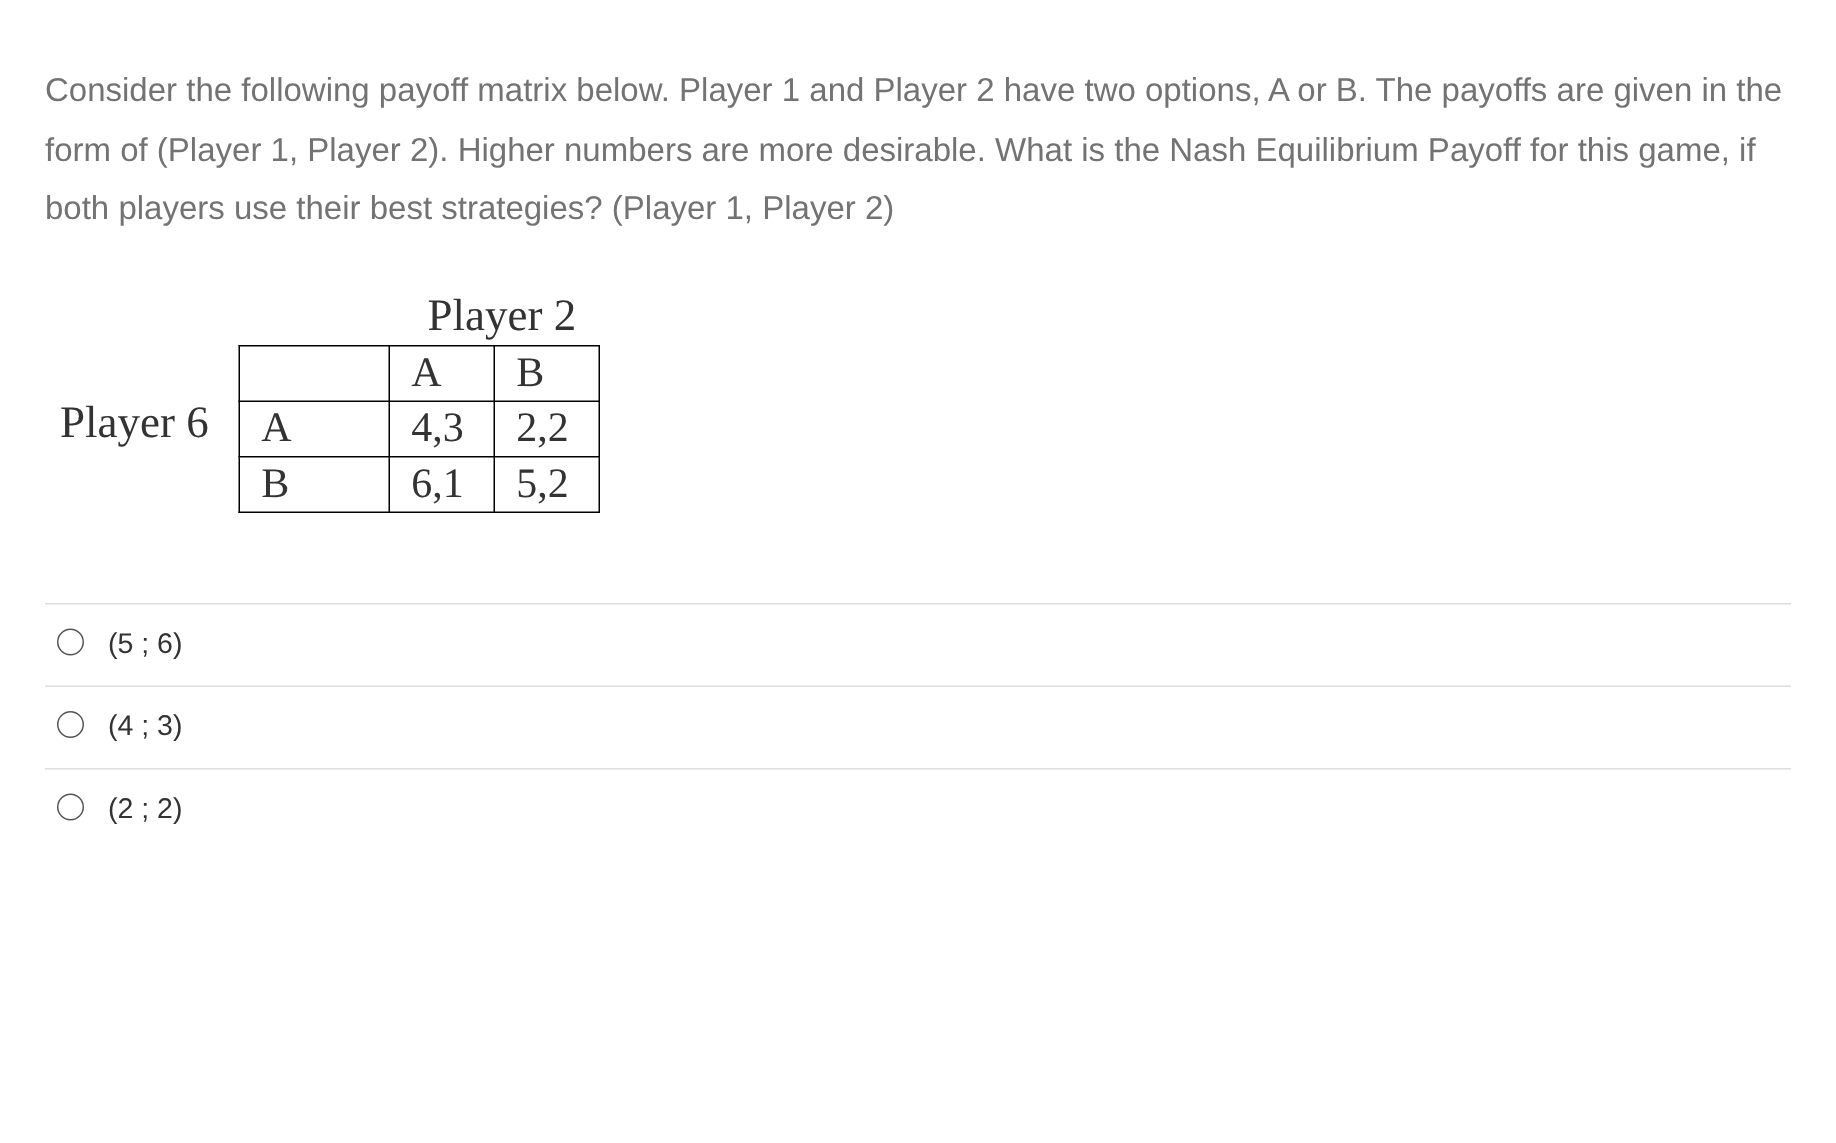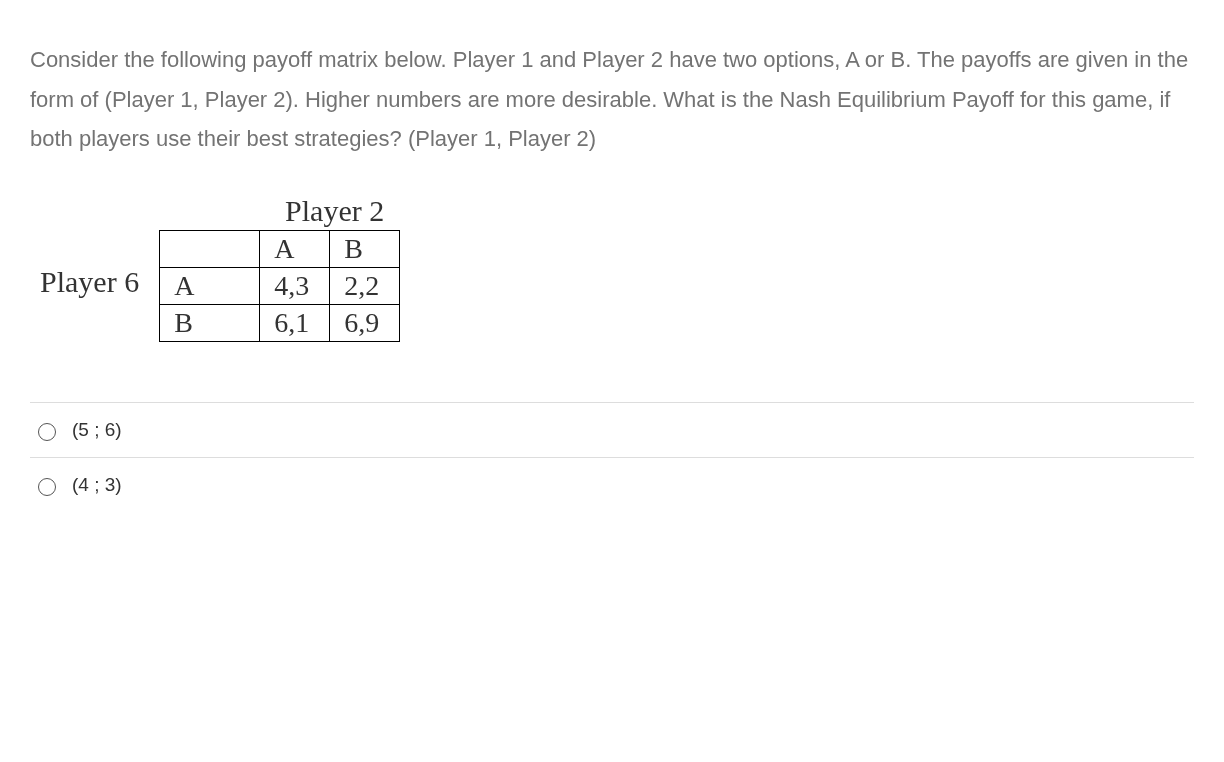--- a/index.html
+++ b/index.html
@@ -62,21 +62,21 @@
     .payoff-table td.header-cell {
       min-width: 70px;
     }
     .options-container {
       margin-top: 20px;
     }
     .option-row {
       border-top: 1px solid #ddd;
       padding: 16px 8px;
       display: flex;
-      align-items: flex-end;
+      align-items: flex-start;
     }
     .radio-circle {
       width: 18px;
       height: 18px;
       border: 1.5px solid #555;
       border-radius: 50%;
       margin-right: 16px;
       cursor: pointer;
       flex-shrink: 0;
     }
@@ -103,29 +103,33 @@
         <td class="header-cell">B</td>
       </tr>
       <tr>
         <td class="row-label">A</td>
         <td>4,3</td>
         <td>2,2</td>
       </tr>
       <tr>
         <td class="row-label">B</td>
         <td>6,1</td>
-        <td>6,9</td>
+        <td>5,2</td>
       </tr>
     </tbody>
       </table>
   </div>
 </div>
 
 <div class="options-container">
   <div class="option-row">
     <div class="radio-circle"></div>
     <span class="option-label">(5 ; 6)</span>
   </div>
   <div class="option-row">
     <div class="radio-circle"></div>
     <span class="option-label">(4 ; 3)</span>
   </div>
+  <div class="option-row">
+    <div class="radio-circle"></div>
+    <span class="option-label">(2 ; 2)</span>
+  </div>
 </div>
 
 </body></html>

